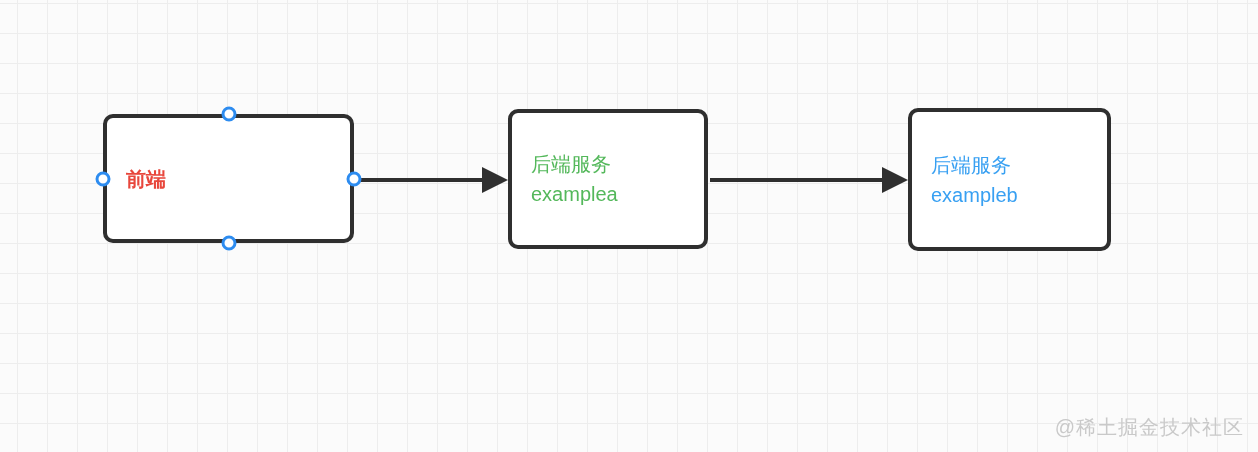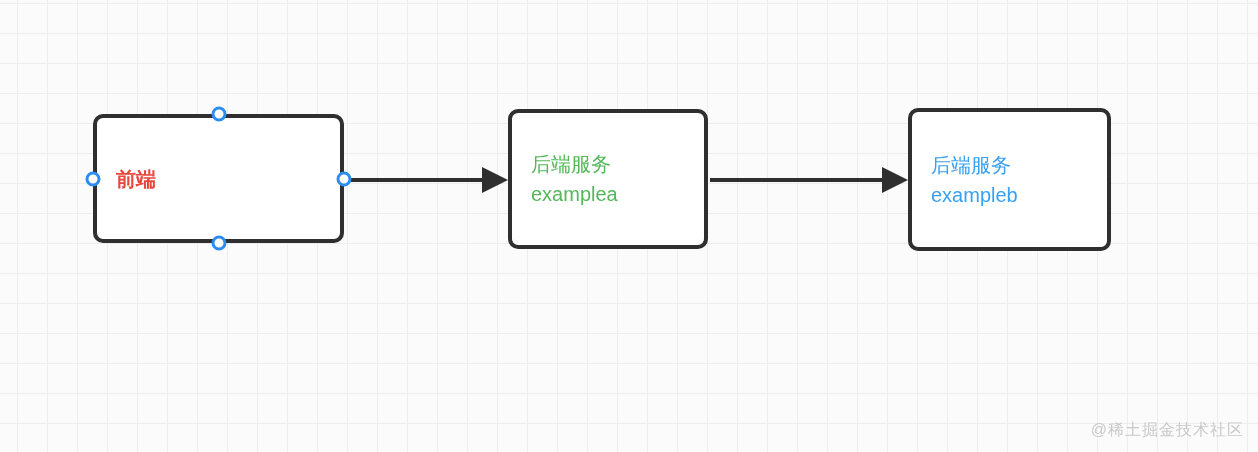--- a/index.html
+++ b/index.html
@@ -24,21 +24,21 @@
     background: #ffffff;
     border: 4px solid var(--node-border, #2f2f2f);
     border-radius: 10px;
     display: flex;
     flex-direction: column;
     justify-content: center;
     padding-left: 19px;
     font-size: 20px;
     line-height: 30px;
   }
-  .node-0 { left: 93px;  top: 114px; width: 251px; height: 129px; font-weight: 700; color: var(--node-0-color); }
+  .node-0 { left: 103px;  top: 114px; width: 251px; height: 129px; font-weight: 700; color: var(--node-0-color); }
   .node-1 { left: 508px; top: 109px; width: 200px; height: 140px; font-weight: 500; color: var(--node-1-color); }
   .node-2 { left: 908px; top: 108px; width: 203px; height: 143px; font-weight: 500; color: var(--node-2-color); }
 
   .anchor {
     position: absolute;
     width: 9px;
     height: 9px;
     background: #ffffff;
     border: 3px solid var(--handle, #2d8cf0);
     border-radius: 50%;
@@ -55,21 +55,21 @@
     height: 452px;
     pointer-events: none;
   }
   .edges line    { stroke: var(--arrow, #2f2f2f); stroke-width: 4px; }
   .edges polygon { fill: var(--arrow, #2f2f2f); }
 
   .watermark {
     position: absolute;
     right: 14px;
     bottom: 11px;
-    font-size: 16px;
+    font-size: 20px;
     color: var(--watermark-color, #c9c9c9);
     letter-spacing: 1px;
     user-select: none;
   }
 </style>
 </head>
 <body>
 
 <div class="canvas">
 

